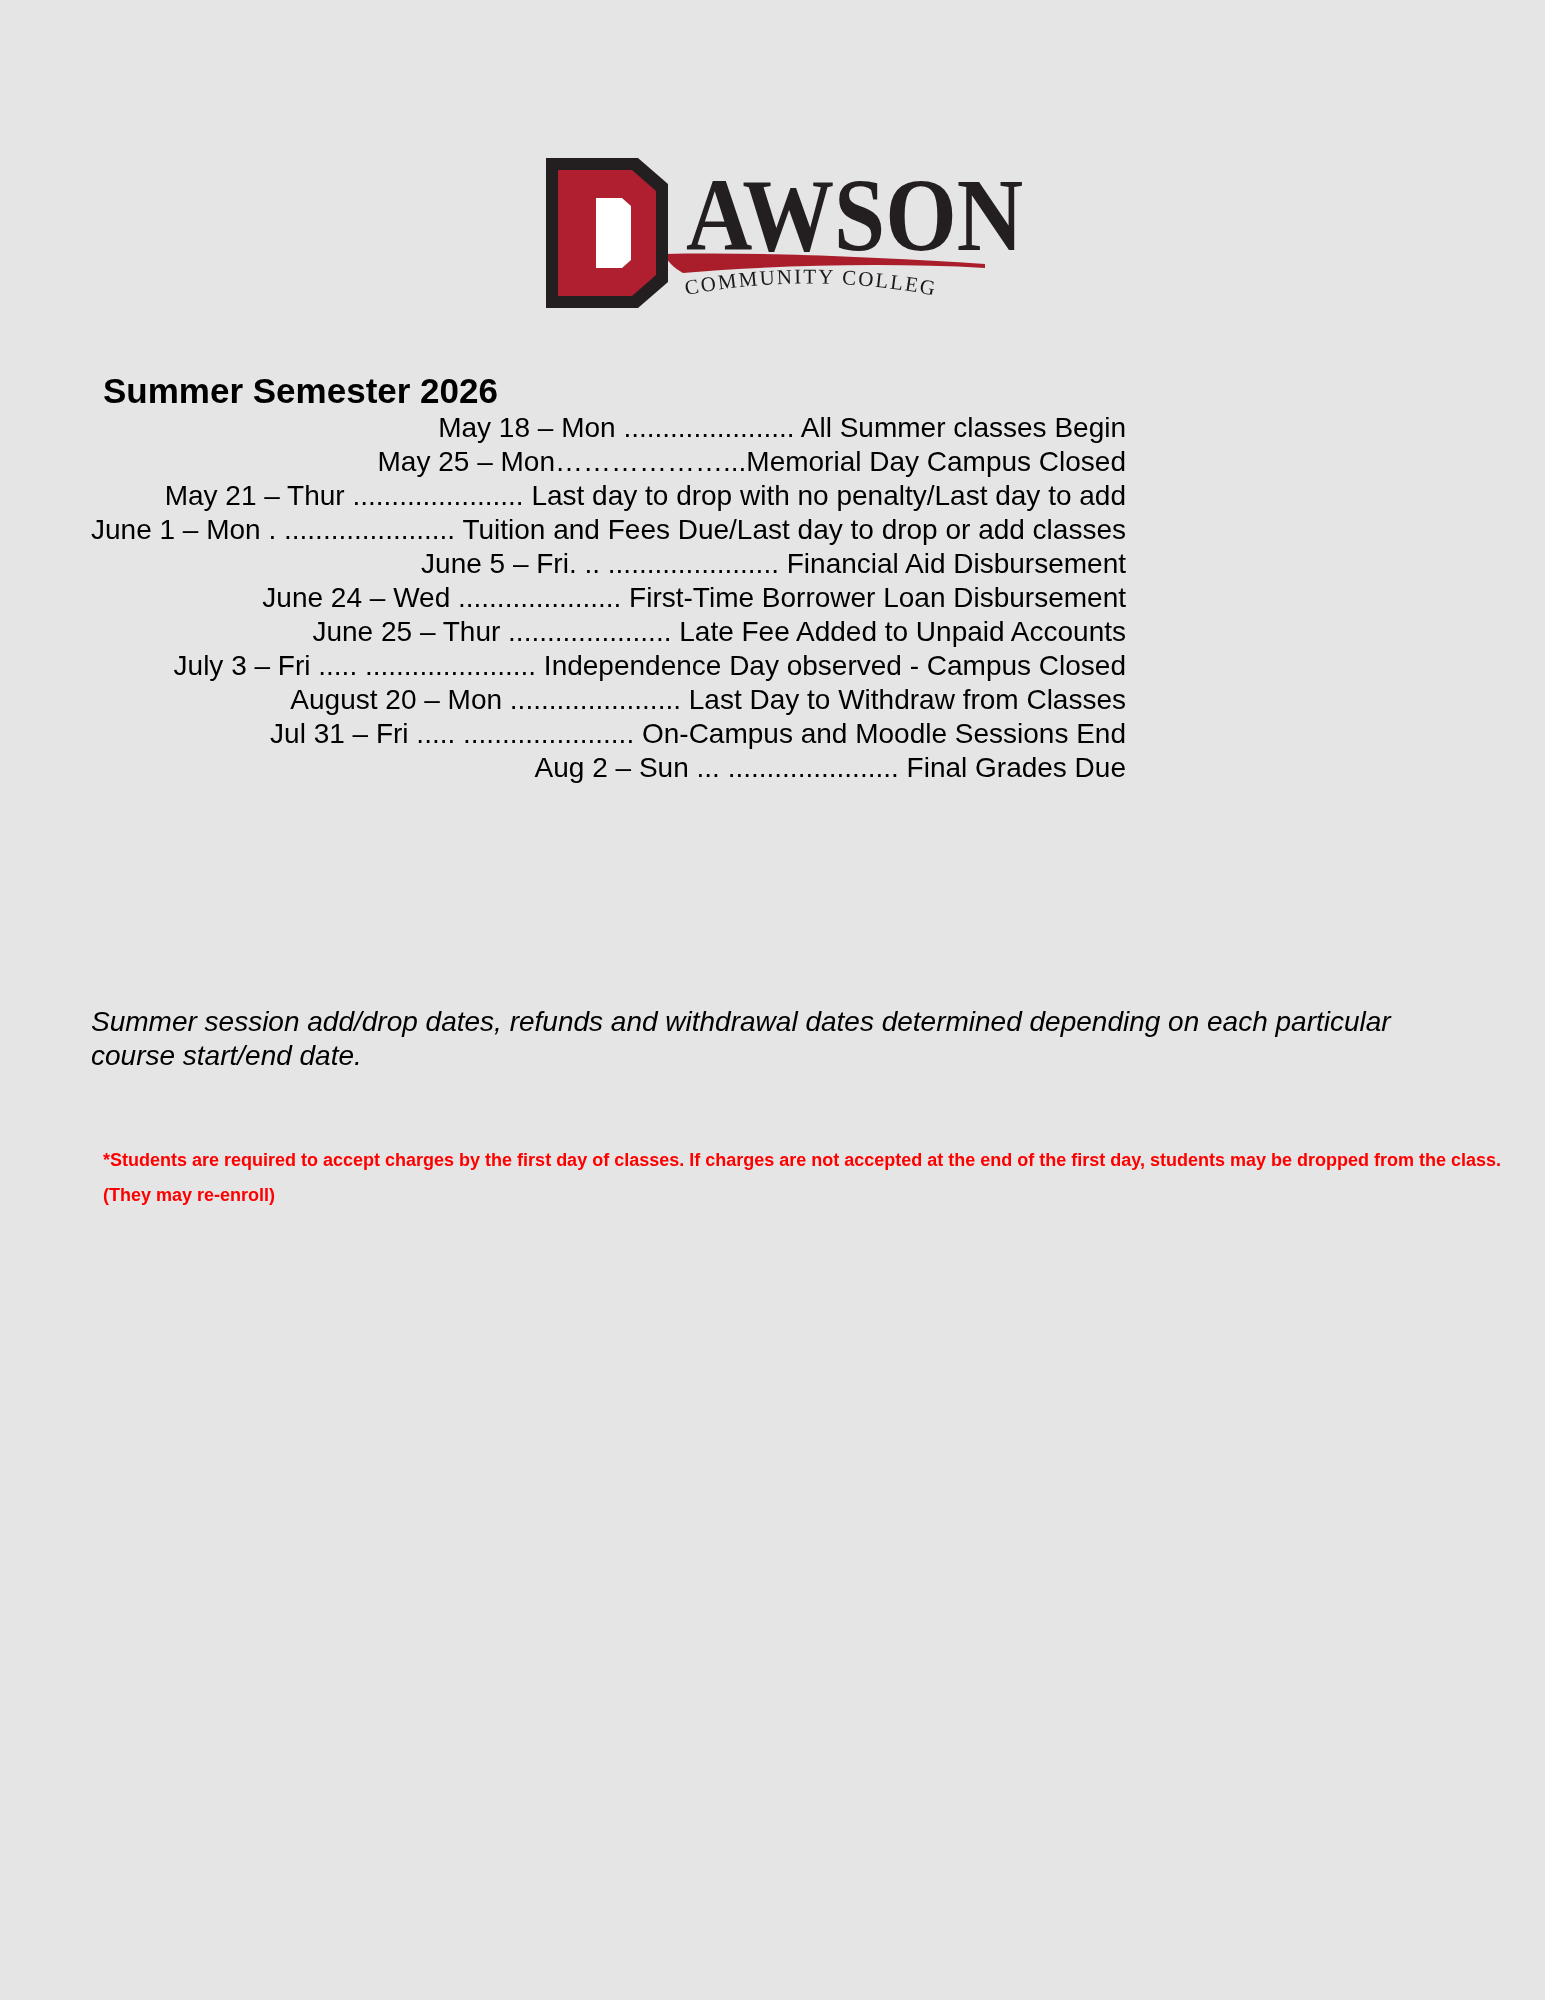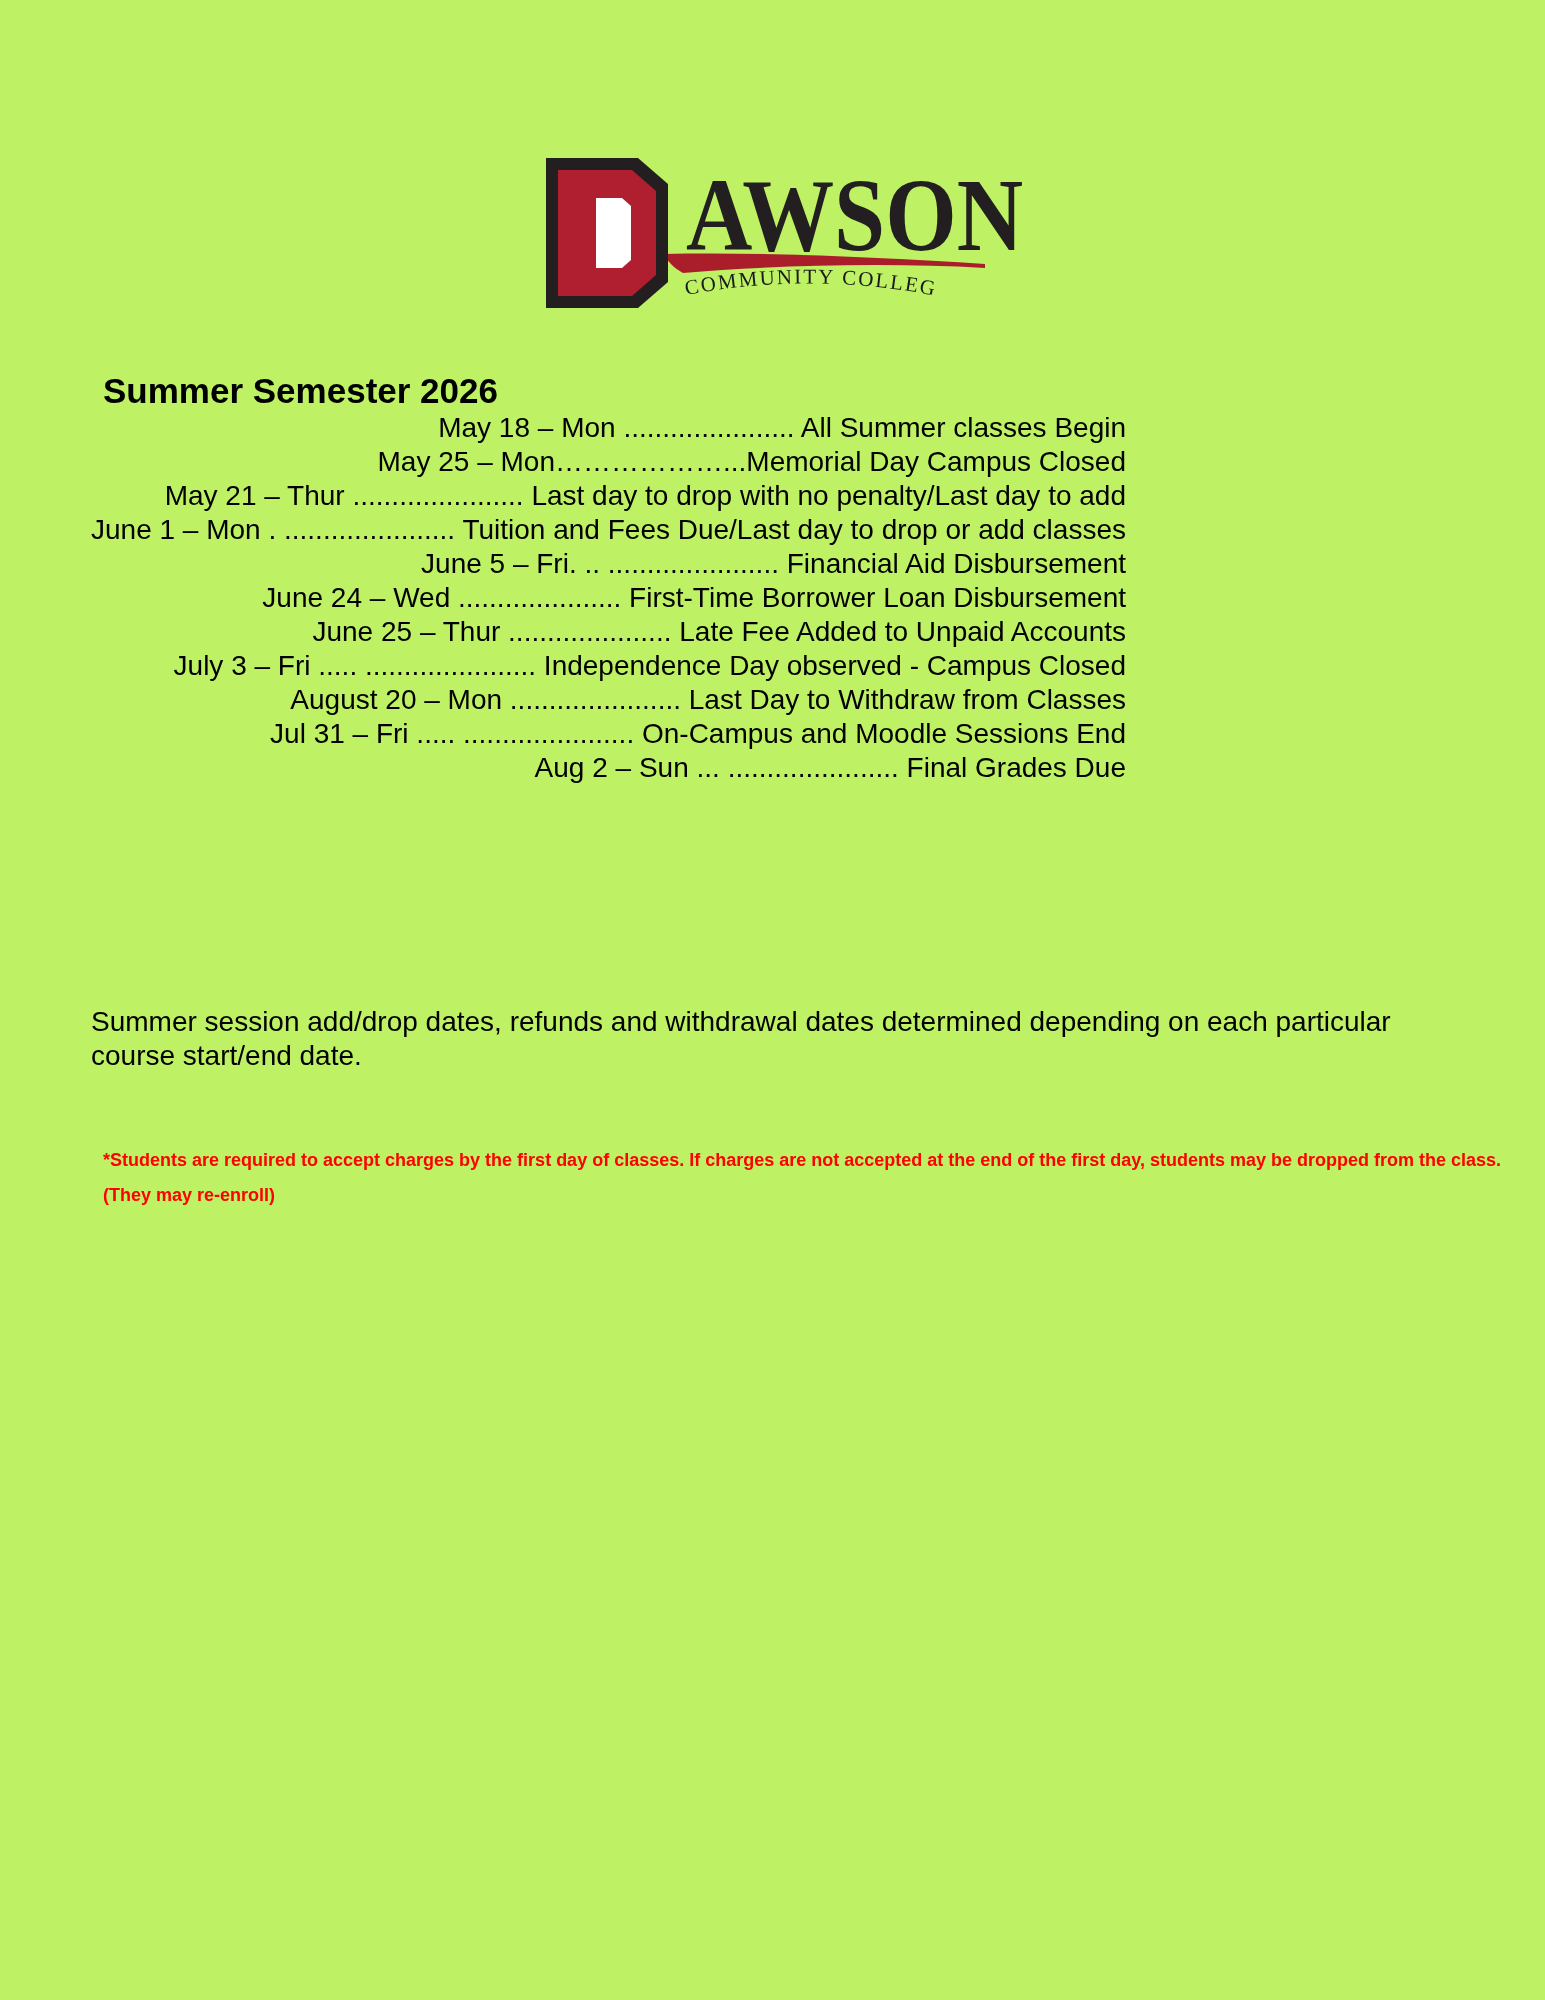--- a/index.html
+++ b/index.html
@@ -1,21 +1,21 @@
 <!DOCTYPE html>
 <html><head>
 <meta charset="utf-8">
 <style>
   html, body { margin:0; padding:0; background:#ffffff; }
   body { font-family:"Liberation Sans", sans-serif; color:#000000; }
   .page {
     position:relative;
     width:1545px;
     height:2000px;
-    background:#bef264;
+    background:#e5e5e5;
     overflow:hidden;
   }
   .logo {
     position:absolute;
     left:528px;
     top:150px;
     width:480px;
     height:168px;
   }
   .logo svg { overflow:visible; display:block; }
@@ -41,20 +41,21 @@
   .schedule .line { white-space:nowrap;text-align:right; }
   .note {
     position:absolute;
     left:91px;
     top:1005px;
     width:1345px;
     margin:0;
     font-size:28px;
     line-height:34px;
     color:#000000;
+    font-style:italic;
   }
   .warning {
     position:absolute;
     left:91px;
     top:1131px;
     width:1430px;
     margin:12px;
     font-size:18px;
     line-height:35px;
     font-weight:bold;

